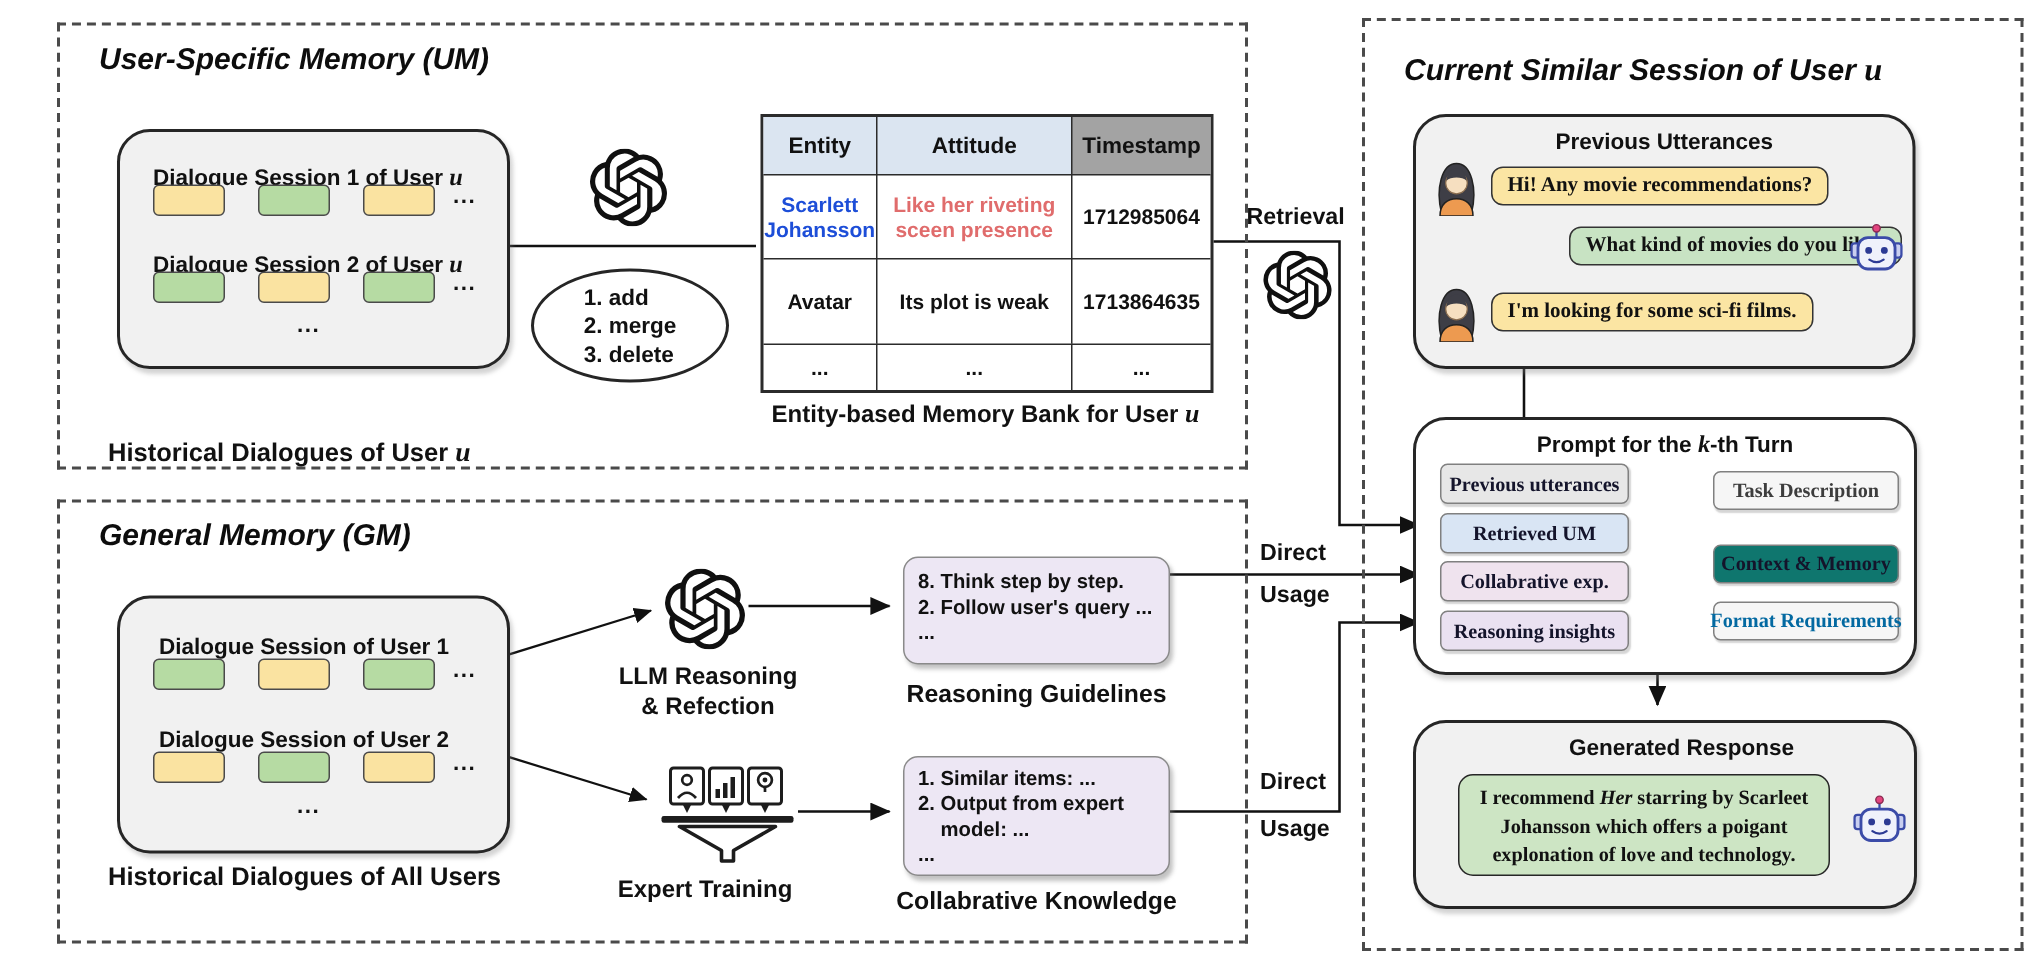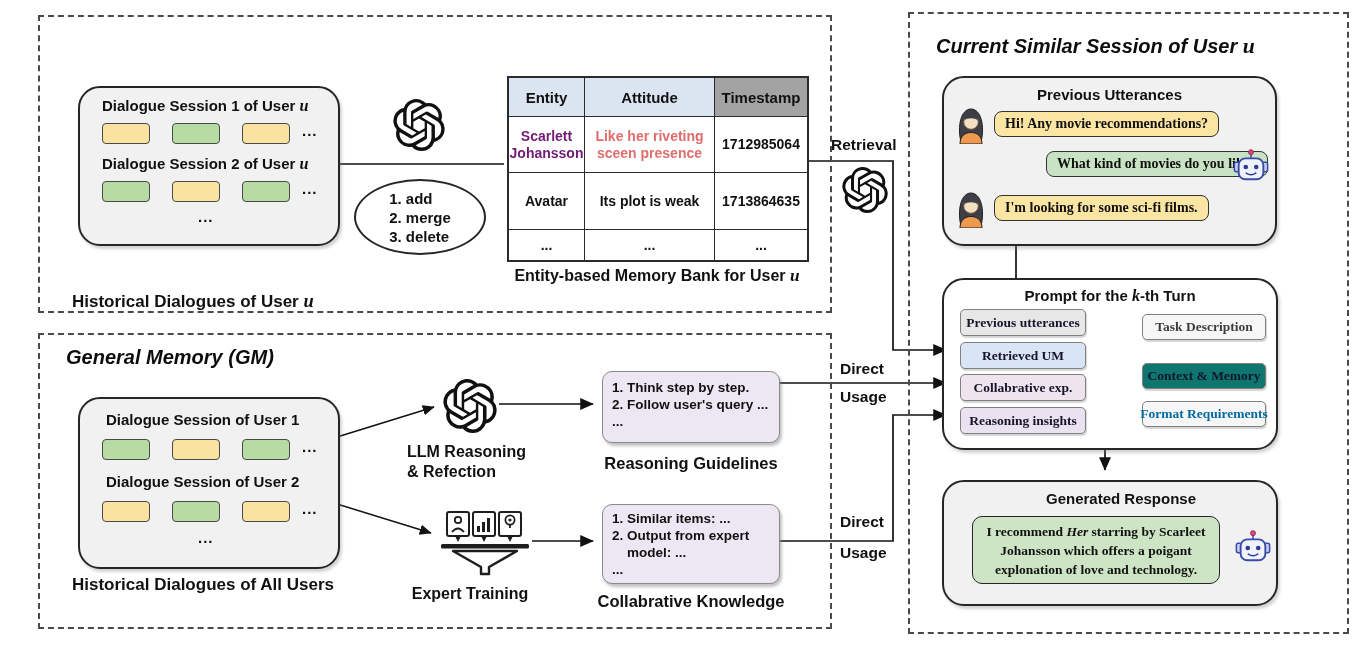--- a/index.html
+++ b/index.html
@@ -3,21 +3,21 @@
 <meta charset="utf-8">
 <style>
   html,body{margin:0;padding:0;background:#fff;}
   #canvas{position:relative;width:1360px;height:646px;background:#fff;
           font-family:"Liberation Sans",sans-serif;color:#111;overflow:hidden;}
   .panel{position:absolute;border:2px dashed #4a4a4a;background:transparent;}
   .ptitle{position:absolute;font-size:20px;font-weight:700;font-style:italic;color:#0d0d0d;white-space:nowrap;}
   .math{font-family:"Liberation Serif",serif;font-style:italic;font-weight:600;font-size:1.08em;}
   .container{position:absolute;background:#F1F1F1;border:2px solid #262626;border-radius:22px;
              box-shadow:2px 3px 3px rgba(130,130,130,.35);}
-  .sess-label{position:absolute;font-size:15px;font-weight:700;white-space:nowrap;}
+  .sess-label{position:absolute;font-size:15px;font-weight:700;white-space:nowrap;margin-top:12px;}
   .chip{position:absolute;width:46px;height:19px;border:1.5px solid #4a4a4a;border-radius:4px;}
   .dots{position:absolute;font-size:15px;font-weight:700;letter-spacing:1px;}
   .caption{position:absolute;font-size:17px;font-weight:700;white-space:nowrap;}
   .flowlabel{position:absolute;font-size:15.5px;font-weight:700;white-space:nowrap;}
   .note{position:absolute;width:178px;background:#EDE7F4;border:1.5px solid #8a8a8a;border-radius:10px;
         box-shadow:2px 3px 3px rgba(120,120,120,.45);padding:7px 9px;box-sizing:border-box;}
   .note div{font-size:13.5px;font-weight:700;line-height:17px;white-space:nowrap;}
   .notecap{position:absolute;font-size:16.5px;font-weight:700;text-align:center;white-space:nowrap;}
   .tbl{position:absolute;display:grid;grid-template-columns:75px 130px 93px;grid-template-rows:38px 56px 57px 31px;
        border:2px solid #2b2b2b;background:#fff;}
@@ -101,20 +101,21 @@
     <line x1="532" y1="541" x2="593" y2="541" stroke="#111" stroke-width="1.7" marker-end="url(#arr)"></line>
     <line x1="779" y1="383" x2="946" y2="383" stroke="#111" stroke-width="1.7" marker-end="url(#arr)"></line>
     <polyline points="779,541 893,541 893,415 946,415" fill="none" stroke="#111" stroke-width="1.7" marker-end="url(#arr)"></polyline>
     <line x1="1016" y1="240" x2="1016" y2="297" stroke="#111" stroke-width="1.7" marker-end="url(#arr)"></line>
     <line x1="1105" y1="445" x2="1105" y2="470" stroke="#111" stroke-width="1.7" marker-end="url(#arr)"></line>
     <path d="M1084,306 C1098,306 1100,314 1100,324 L1100,352 C1100,362 1102,366 1112,368 C1102,370 1100,374 1100,384 L1100,412 C1100,424 1098,430 1084,430" fill="none" stroke="#111" stroke-width="1.7"></path>
     <path d="M1112,368 L1130,368" stroke="#111" stroke-width="1.5"></path>
   </svg>
 
   <div class="panel" style="left:38px;top:15px;width:790px;height:294px;">
+    <div class="ptitle" style="left:26px;top:12px;"><span>User-Specific Memory (UM)</span></div>
 
     <div class="container" style="left:38px;top:69px;width:258px;height:156px;">
       <div class="sess-label" style="left:22px;top:9px;"><span>Dialogue Session 1 of User</span> <span class="math">u</span></div>
       <div class="chip" style="left: 22px; top: 35px; background: rgb(250, 227, 161);"></div>
       <div class="chip" style="left: 92px; top: 35px; background: rgb(182, 219, 163);"></div>
       <div class="chip" style="left: 162px; top: 35px; background: rgb(250, 227, 161);"></div>
       <div class="dots" style="left:222px;top:34px;">...</div>
       <div class="sess-label" style="left:22px;top:67px;"><span>Dialogue Session 2 of User</span> <span class="math">u</span></div>
       <div class="chip" style="left: 22px; top: 93px; background: rgb(182, 219, 163);"></div>
       <div class="chip" style="left: 92px; top: 93px; background: rgb(250, 227, 161);"></div>
@@ -135,21 +136,21 @@
         <div>1. add</div>
         <div>2. merge</div>
         <div>3. delete</div>
       </div>
     </div>
 
     <div class="tbl" style="left:467px;top:59px;">
       <div class="tcell thead" style="background: rgb(219, 229, 241);">Entity</div>
       <div class="tcell thead" style="background: rgb(219, 229, 241);">Attitude</div>
       <div class="tcell thead" style="background: #a3a3a3;">Timestamp</div>
-      <div class="tcell" style="color: #701a75;">Scarlett Johansson</div>
+      <div class="tcell" style="color: #1d4ed8;">Scarlett Johansson</div>
       <div class="tcell" style="color: rgb(224, 108, 108);">Like her riveting sceen presence</div>
       <div class="tcell">1712985064</div>
       <div class="tcell">Avatar</div>
       <div class="tcell">Its plot is weak</div>
       <div class="tcell">1713864635</div>
       <div class="tcell">...</div>
       <div class="tcell">...</div>
       <div class="tcell">...</div>
     </div>
     <div class="caption" style="left:467px;top:249px;width:300px;text-align:center;font-size:16px;"><span>Entity-based Memory Bank for User</span> <span class="math">u</span></div>
@@ -178,34 +179,34 @@
       <div class="dots" style="left:222px;top:101px;">...</div>
       <div class="dots" style="left:118px;top:130px;">...</div>
     </div>
     <div class="caption" style="left:32px;top:240px;"><span>Historical Dialogues of All Users</span></div>
 
     <div class="icon" style="left:403px;top:44px;width:54px;height:54px;">
       <svg width="54" height="54">
           <use href="#openai-logo"></use>
         </svg>
     </div>
-    <div class="caption" style="left:367px;top:107px;width:130px;text-align:left;font-size:16px;line-height:20px;">
+    <div class="caption" style="left:367px;top:107px;width:130px;text-align:center;font-size:16px;line-height:20px;">
       <div>LLM Reasoning</div>
         <div>&amp; Refection</div>
     </div>
 
     <div class="icon" style="left:399px;top:175px;width:92px;height:66px;">
       <svg width="92" height="66">
           <use href="#funnel"></use>
         </svg>
     </div>
     <div class="caption" style="left:365px;top:250px;width:130px;text-align:center;font-size:16px;"><span>Expert Training</span></div>
 
     <div class="note" style="left:562px;top:36px;height:72px;">
-      <div>1. Think step by step.</div>
+      <div>8. Think step by step.</div>
       <div>2. Follow user's query ...</div>
       <div>...</div>
     </div>
     <div class="notecap" style="left:562px;top:119px;width:178px;">Reasoning Guidelines</div>
 
     <div class="note" style="left:562px;top:169px;height:80px;padding-top:5px;">
       <div>1. Similar items: ...</div>
       <div>2. Output from expert</div>
       <div style="padding-left:15px;">model: ...</div>
       <div>...</div>

